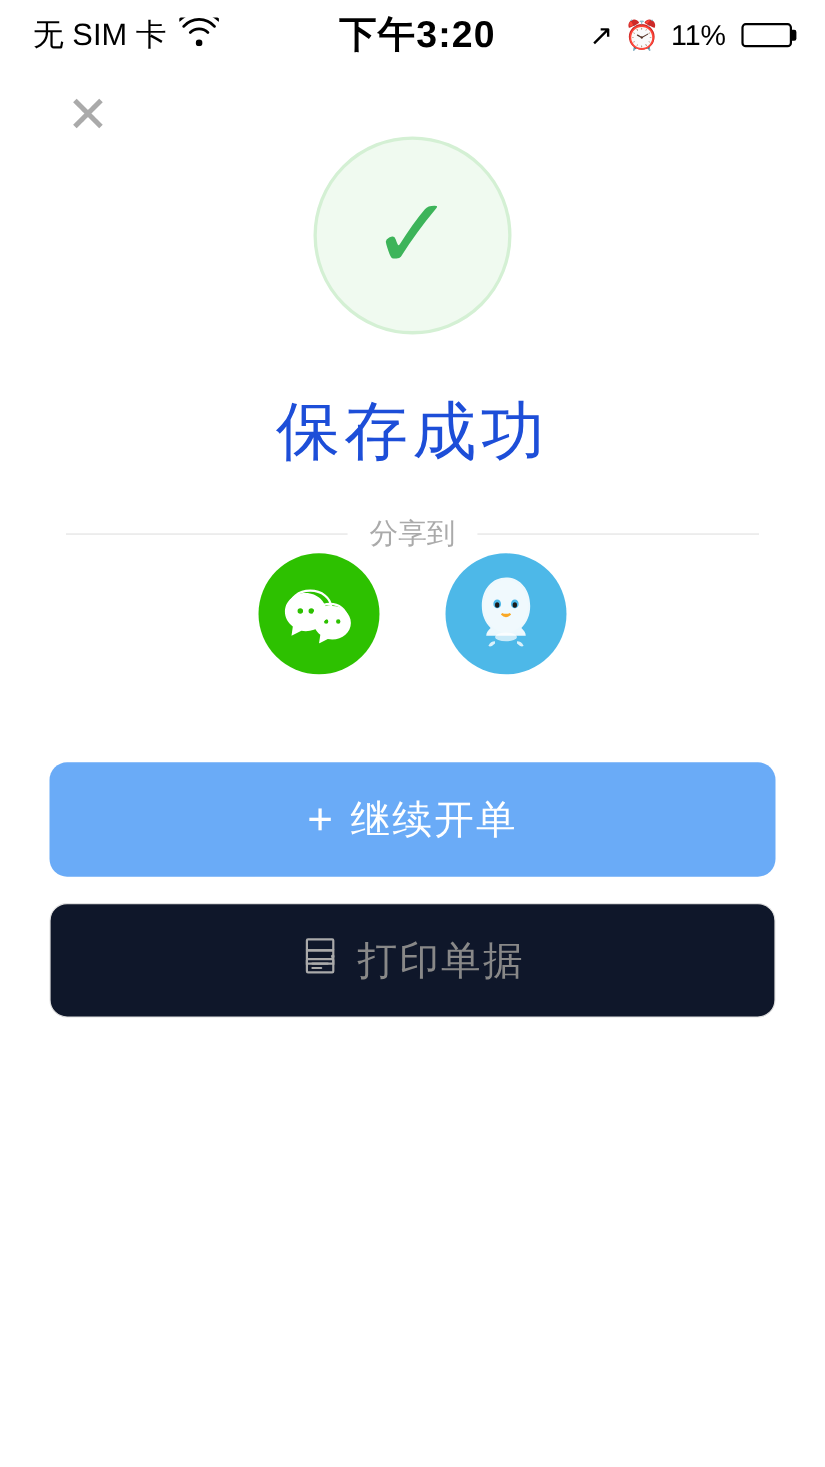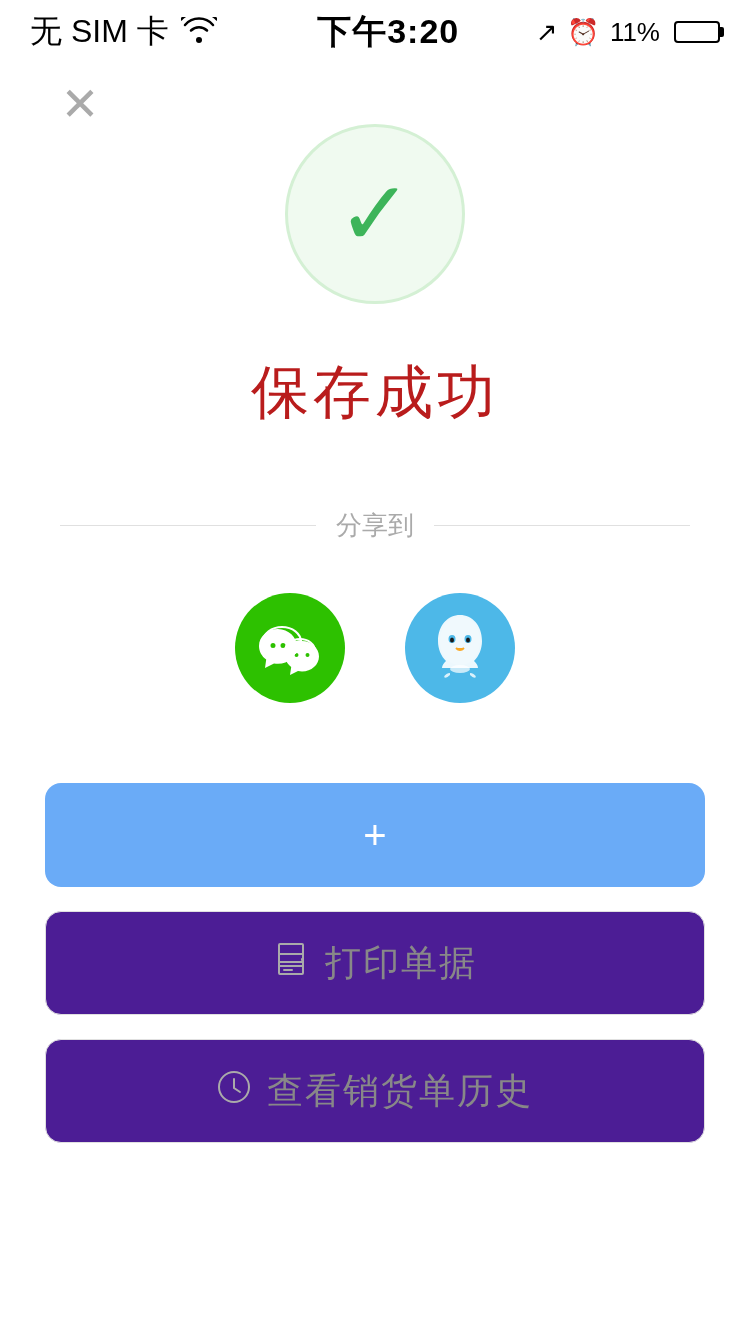--- a/index.html
+++ b/index.html
@@ -26,21 +26,21 @@
       align-items: center;
       justify-content: space-between;
       padding: 0 30px;
       background: #ffffff;
     }
 
     .status-left {
       display: flex;
       align-items: center;
       gap: 12px;
-      font-size: 32px;
+      font-size: 28px;
       color: #000;
       font-weight: 500;
     }
 
     .status-center {
       font-size: 34px;
       font-weight: 600;
       color: #000;
       letter-spacing: 1px;
       margin-left: 24px;
@@ -126,32 +126,31 @@
 
     .checkmark {
       font-size: 90px;
       color: #3db45a;
       line-height: 1;
     }
 
     
     .success-title {
       font-size: 58px;
-      color: #b91c1c;
+      color: #1d4ed8;
       font-weight: 400;
-      margin-bottom: 76px;
+      margin-bottom: 36px;
       letter-spacing: 4px;
     }
 
     
     .share-divider {
       width: 100%;
       display: flex;
       align-items: center;
-      margin-bottom: 50px;
       padding: 0 60px;
     }
 
     .divider-line {
       flex: 1;
       height: 1px;
       background: #e0e0e0;
     }
 
     .divider-label {
@@ -214,21 +213,21 @@
 
     .btn-plus {
       font-size: 40px;
       color: #ffffff;
       font-weight: 300;
     }
 
     .btn-secondary {
       width: 100%;
       height: 104px;
-      background: #4c1d95;
+      background: #0f172a;
       border: 1px solid #e0e0e0;
       border-radius: 16px;
       display: flex;
       align-items: center;
       justify-content: center;
       gap: 16px;
       cursor: pointer;
     }
 
     .btn-secondary-text {
@@ -319,41 +318,33 @@
         <path d="M22 62 Q18 66 16 64 Q18 60 22 60z" fill="white" fill-opacity="0.8"></path>
         <path d="M42 62 Q46 66 48 64 Q46 60 42 60z" fill="white" fill-opacity="0.8"></path>
       </svg>
     </div>
   </div>
 
   <div class="action-buttons">
 
     <button class="btn-primary">
       <span class="btn-plus">+</span>
+      <span class="btn-primary-text">继续开单</span>
     </button>
 
     <button class="btn-secondary">
       <span class="btn-icon">
         <svg width="36" height="34" viewBox="0 0 36 34" fill="none">
           <rect x="6" y="2" width="24" height="10" rx="1" stroke="#aaa" stroke-width="2"></rect>
           <rect x="6" y="20" width="24" height="12" rx="1" stroke="#aaa" stroke-width="2"></rect>
           <path d="M6 12h24v12H6z" stroke="#aaa" stroke-width="2"></path>
           <rect x="10" y="23" width="16" height="2" rx="1" fill="#aaa"></rect>
           <rect x="10" y="27" width="10" height="2" rx="1" fill="#aaa"></rect>
           <rect x="28" y="16" width="3" height="3" rx="1" fill="#aaa"></rect>
         </svg>
       </span>
       <span class="btn-secondary-text">打印单据</span>
     </button>
 
-    <button class="btn-secondary">
-      <span class="btn-icon">
-        <svg width="34" height="34" viewBox="0 0 34 34" fill="none">
-          <circle cx="17" cy="17" r="15" stroke="#aaa" stroke-width="2"></circle>
-          <path d="M17 9v9l6 4" stroke="#aaa" stroke-width="2" stroke-linecap="round"></path>
-        </svg>
-      </span>
-      <span class="btn-secondary-text">查看销货单历史</span>
-    </button>
 
   </div>
 
 </div>
 
 </body></html>

